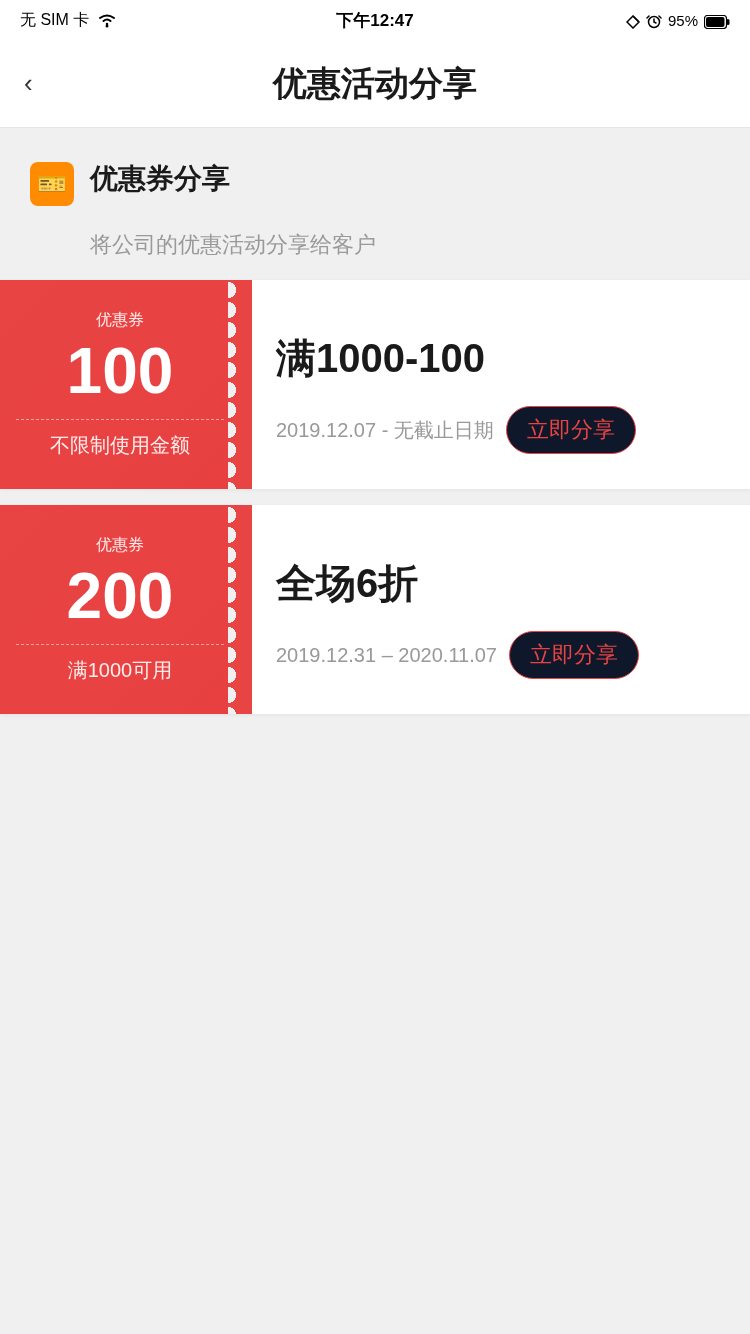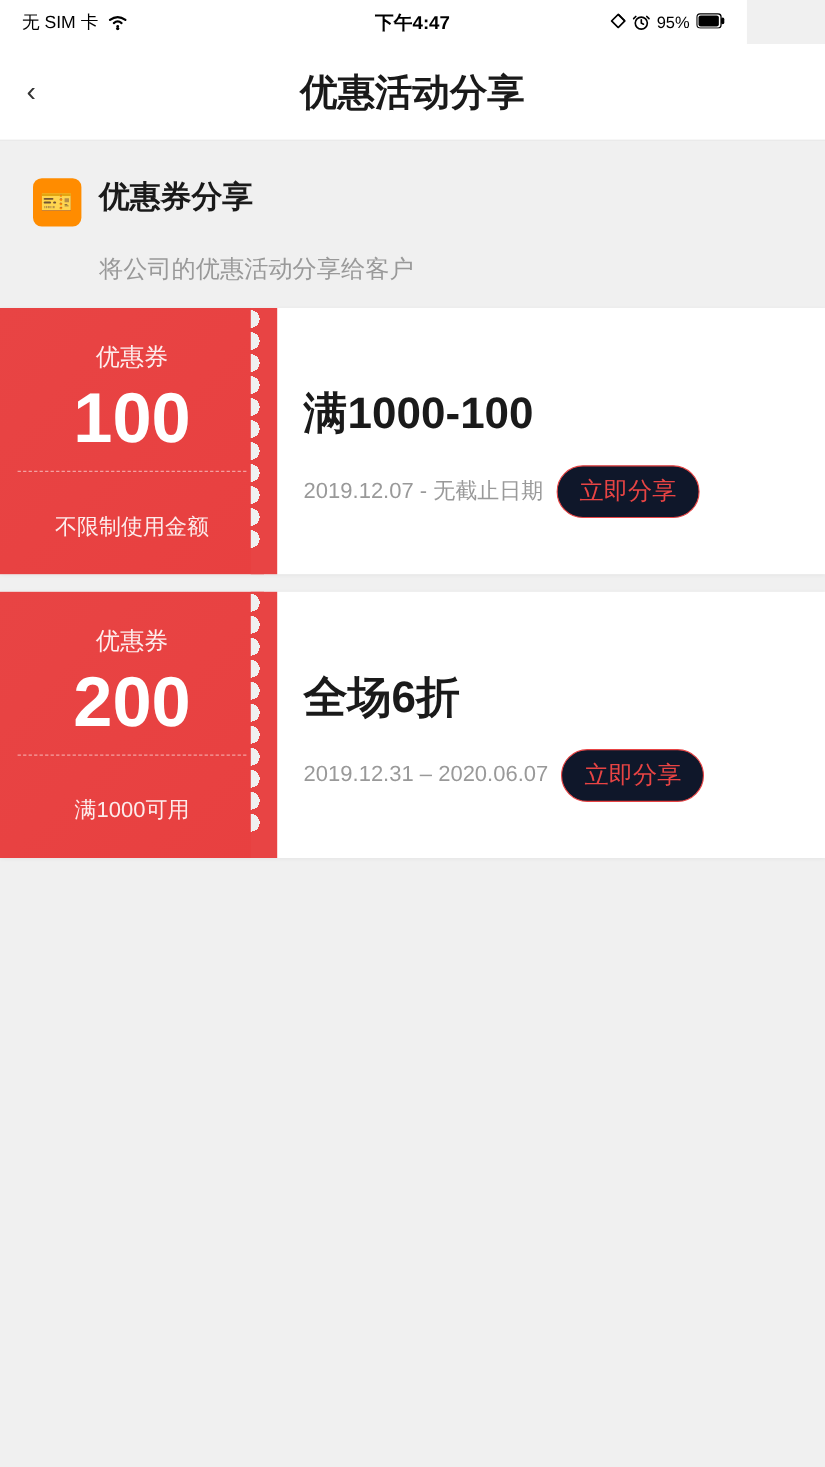--- a/index.html
+++ b/index.html
@@ -8,21 +8,21 @@
     body {
       width: 750px;
       min-height: 1334px;
       background: #f0f0f0;
       font-family: -apple-system, "PingFang SC", "Helvetica Neue", sans-serif;
       overflow-x: hidden;
     }
 
     
     .status-bar {
-      width: 679px;
+      width: 750px;
       height: 40px;
       background: #fff;
       display: flex;
       align-items: center;
       justify-content: space-between;
       padding: 0 20px;
     }
     .status-left {
       display: flex;
       align-items: center;
@@ -32,21 +32,21 @@
     }
     .status-center {
       font-size: 17px;
       font-weight: 600;
       position: absolute;
       left: 50%;
       transform: translateX(-50%);
     }
     .status-right {
       display: flex;
-      align-items: flex-start;
+      align-items: flex-end;
       gap: 6px;
       font-size: 15px;
     }
 
     
     .nav-bar {
       width: 750px;
       height: 88px;
       background: #fff;
       display: flex;
@@ -148,21 +148,21 @@
         radial-gradient(circle at 0 130px, #f0f0f0 8px, transparent 8px),
         radial-gradient(circle at 0 150px, #f0f0f0 8px, transparent 8px),
         radial-gradient(circle at 0 170px, #f0f0f0 8px, transparent 8px),
         radial-gradient(circle at 0 190px, #f0f0f0 8px, transparent 8px),
         radial-gradient(circle at 0 210px, #f0f0f0 8px, transparent 8px);
       background-color: #e84444;
       z-index: 2;
     }
 
     .coupon-label {
-      font-size: 22px;
+      font-size: 16px;
       color: rgba(255,255,255,0.9);
       margin-bottom: 8px;
       text-align: center;
     }
     .coupon-amount {
       font-size: 64px;
       font-weight: 700;
       color: #fff;
       line-height: 1;
       margin-bottom: 16px;
@@ -170,21 +170,20 @@
     .coupon-divider {
       width: 100%;
       border: none;
       border-top: 1px dashed rgba(255,255,255,0.5);
       margin-bottom: 12px;
     }
     .coupon-condition {
       font-size: 20px;
       color: rgba(255,255,255,0.9);
       text-align: center;
-      margin-top: 24px;
     }
 
     
     .coupon-right {
       flex: 1;
       padding: 28px 24px 12px 36px;
       display: flex;
       flex-direction: column;
       justify-content: center;
     }
@@ -227,21 +226,21 @@
 <div class="status-bar">
   <div class="status-left">
     <span>无 SIM 卡</span>
     <svg width="20" height="15" viewBox="0 0 20 15">
       <path d="M10 11 Q10 11 10 11" stroke="#000" stroke-width="2.5" stroke-linecap="round" fill="none"></path>
       <path d="M6.5 8 Q10 5 13.5 8" stroke="#000" stroke-width="2" stroke-linecap="round" fill="none"></path>
       <path d="M3 5 Q10 0 17 5" stroke="#000" stroke-width="2" stroke-linecap="round" fill="none"></path>
       <circle cx="10" cy="13" r="1.5" fill="#000"></circle>
     </svg>
   </div>
-  <div class="status-center">下午4:47</div>
+  <div class="status-center">下午12:47</div>
   <div class="status-right">
     <svg width="14" height="14" viewBox="0 0 14 14">
       <path d="M7 1 L13 7 L7 13 L1 7 Z" stroke="#000" stroke-width="1.5" fill="none"></path>
       <path d="M7 1 L13 7" stroke="#000" stroke-width="1.5"></path>
     </svg>
     <svg width="16" height="16" viewBox="0 0 16 16">
       <circle cx="8" cy="9" r="5.5" stroke="#000" stroke-width="1.5" fill="none"></circle>
       <path d="M8 6 L8 9 L10 10" stroke="#000" stroke-width="1.5" stroke-linecap="round" fill="none"></path>
       <path d="M3 3 L1 5" stroke="#000" stroke-width="1.5" stroke-linecap="round"></path>
       <path d="M13 3 L15 5" stroke="#000" stroke-width="1.5" stroke-linecap="round"></path>
@@ -289,20 +288,20 @@
     <div class="coupon-card">
       <div class="coupon-left">
         <span class="coupon-label">优惠券</span>
         <span class="coupon-amount">200</span>
         <hr class="coupon-divider">
         <span class="coupon-condition">满1000可用</span>
       </div>
       <div class="coupon-right">
         <div class="coupon-title">全场6折</div>
         <div class="coupon-meta">
-          <span class="coupon-date">2019.12.31 – 2020.06.07</span>
+          <span class="coupon-date">2019.12.31 – 2020.11.07</span>
           <button class="coupon-share-btn">立即分享</button>
         </div>
       </div>
     </div>
   </div>
 
 <div class="bottom-spacer"></div>
 
 </body></html>

